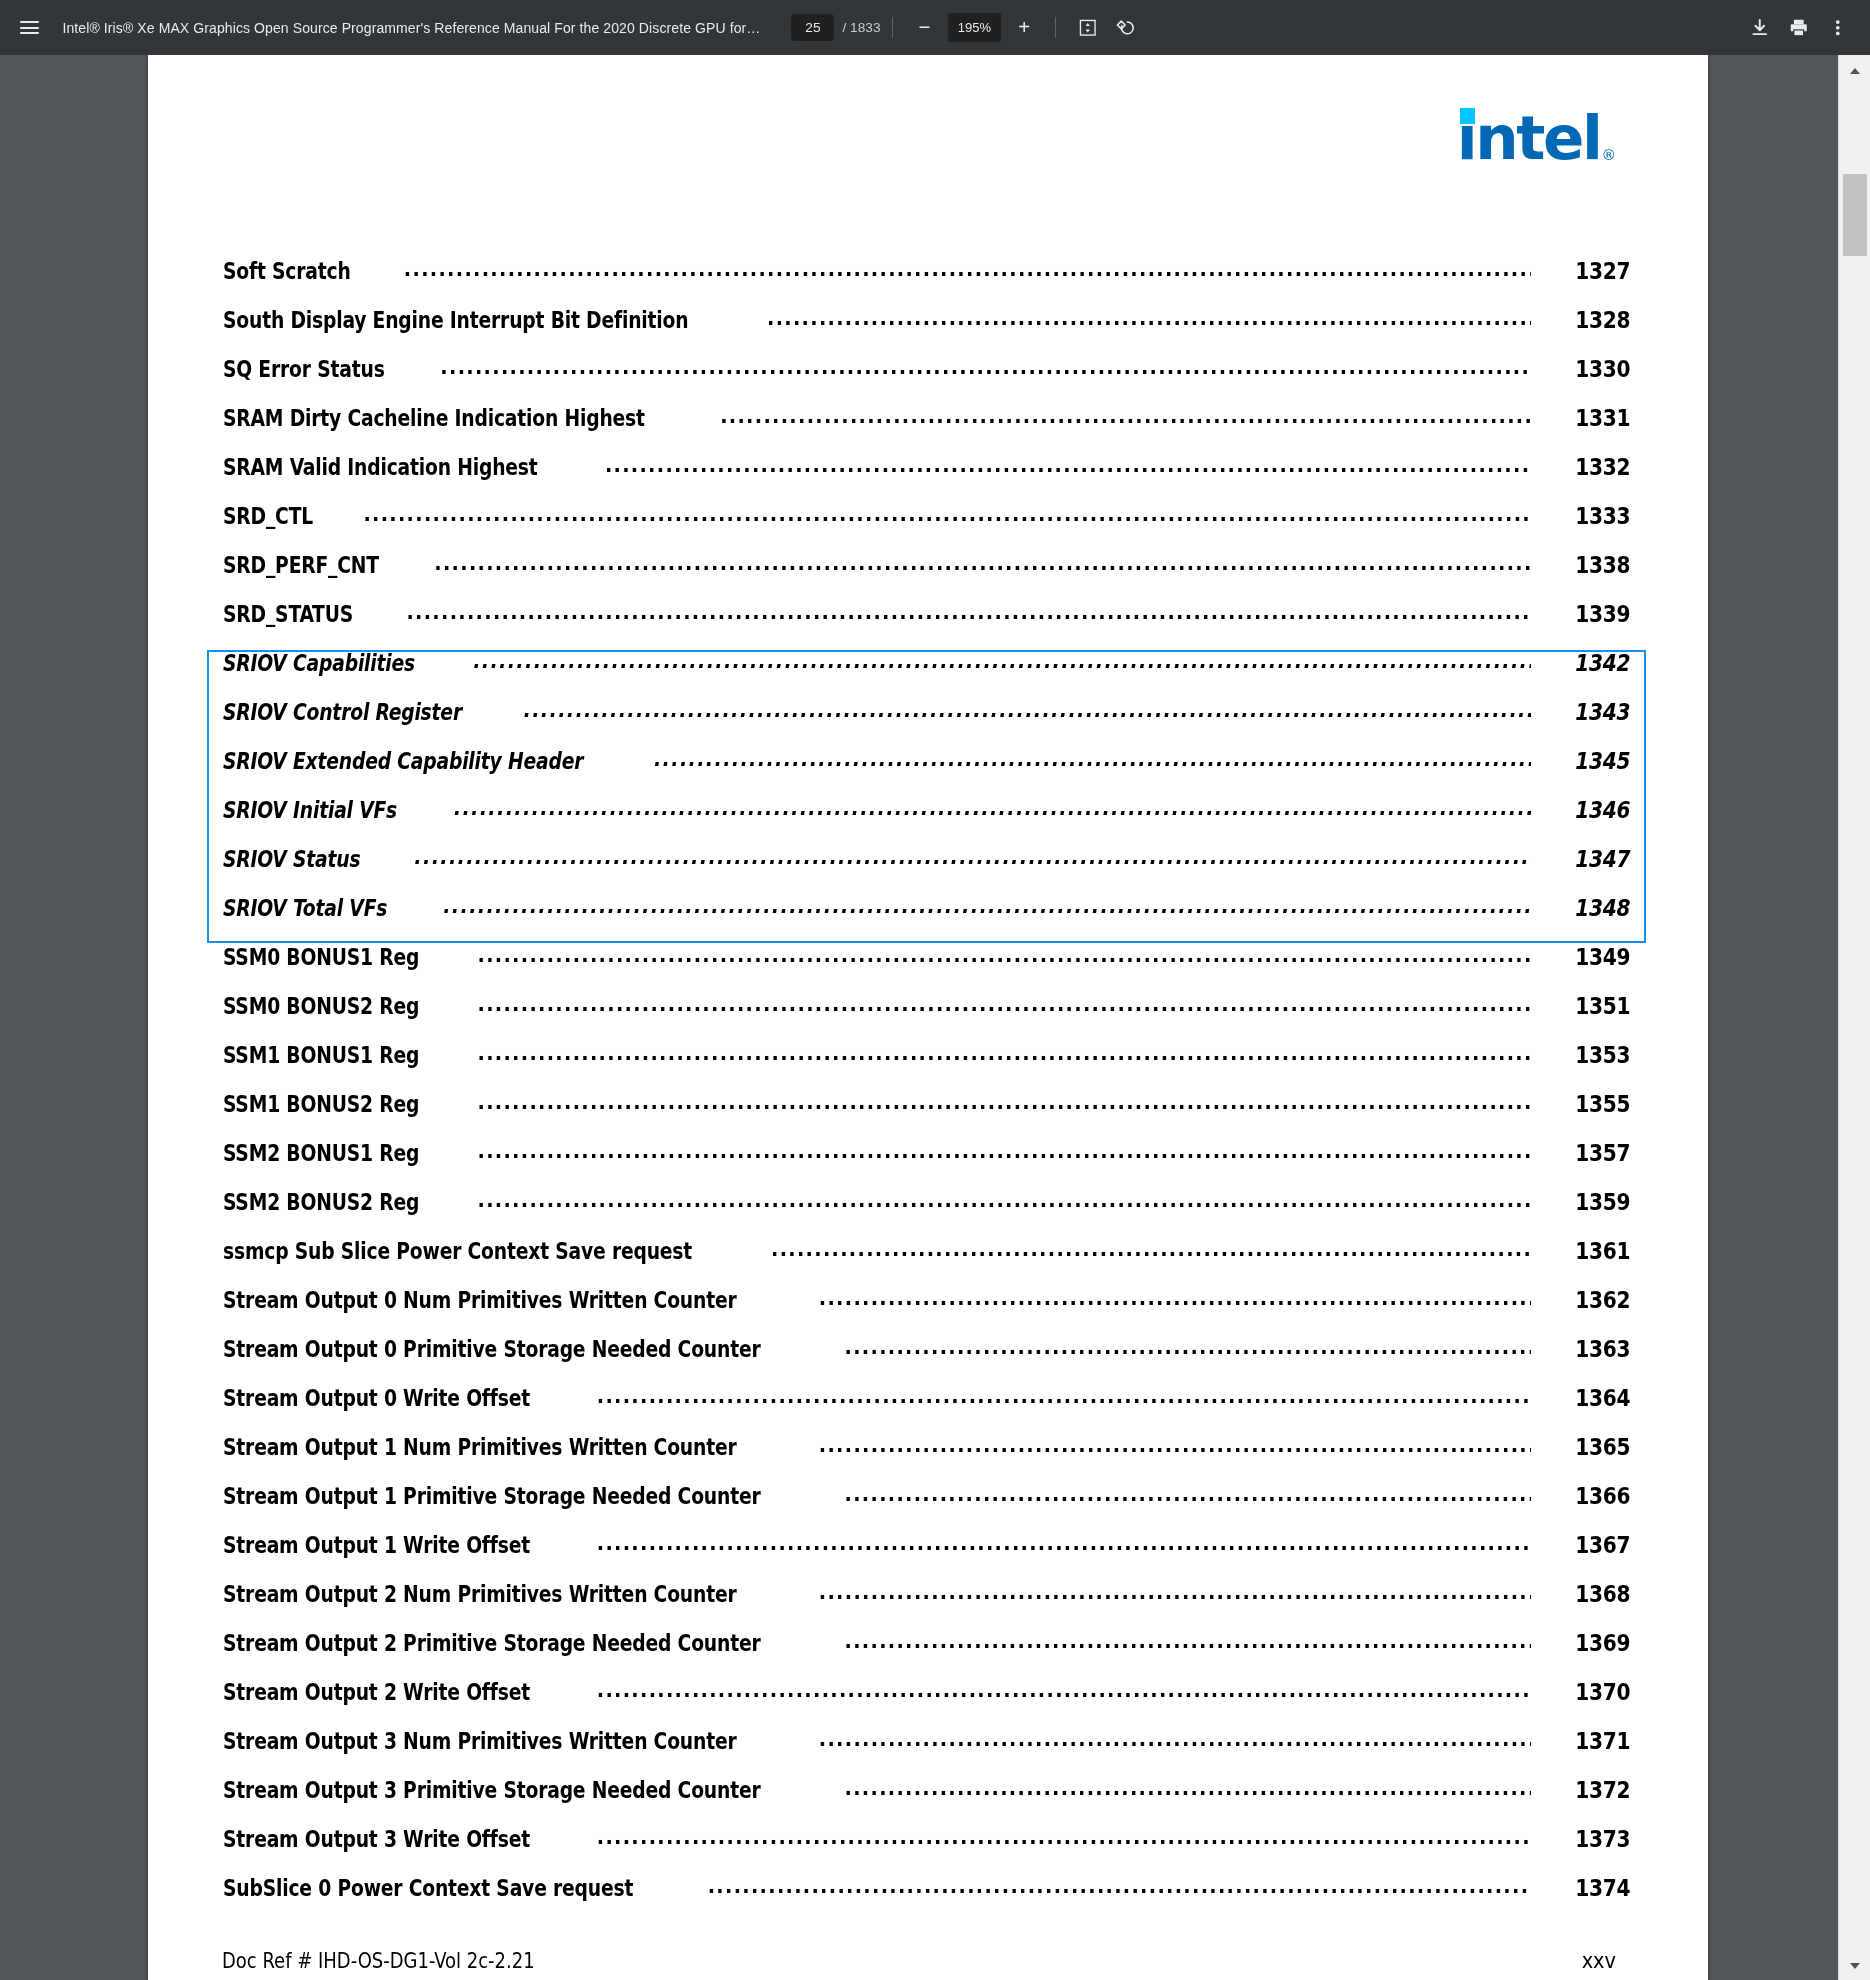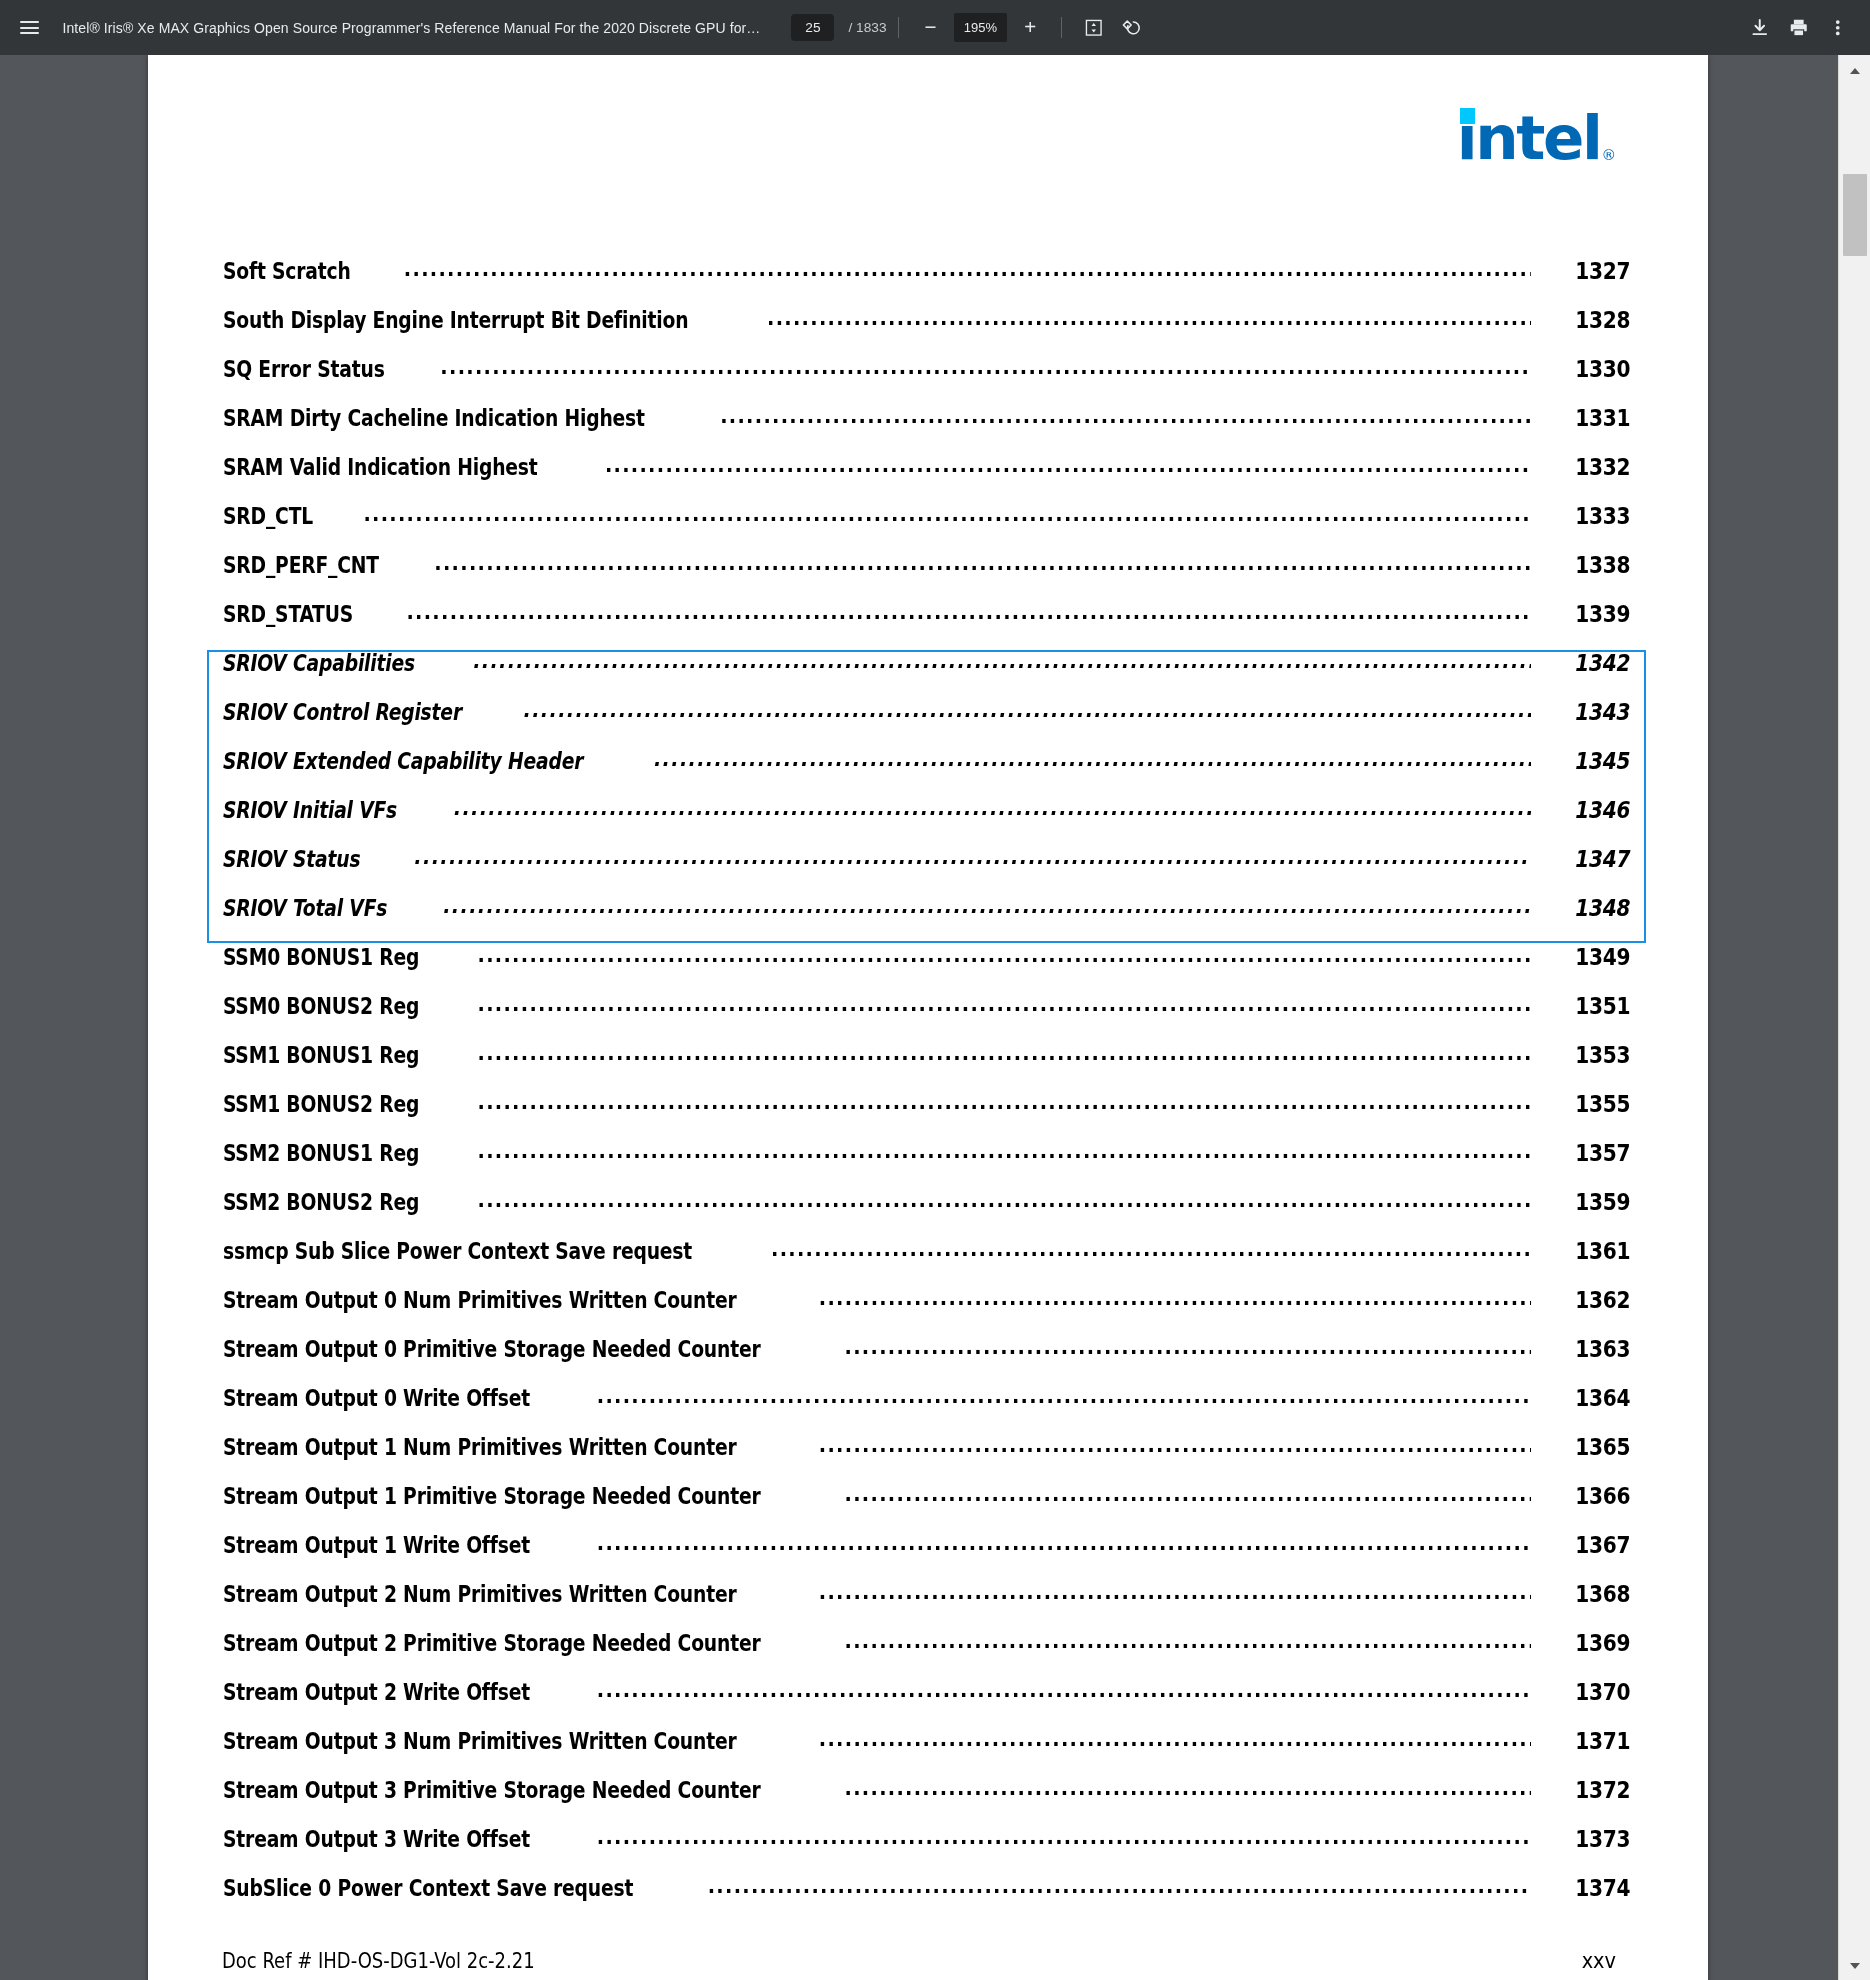--- a/index.html
+++ b/index.html
@@ -56,21 +56,21 @@
   #page-input {
     width: 43px; height: 27px;
     background: #1e2022;
     border: none; outline: none;
     color: #e8eaed;
     font-family: "Liberation Sans", sans-serif;
     font-size: 13.7px;
     text-align: center;
     border-radius: 4px;
   }
-  #page-total { font-size: 13.7px; color: #c8cacd; margin-left: 14px; white-space: nowrap; }
+  #page-total { font-size: 13.7px; color: #c8cacd; margin-left: 8px; white-space: nowrap; }
 
   .zoom-nav { display: flex; align-items: center; flex: 0 0 auto; }
   .zoom-sign { font-size: 20.5px; line-height: 1; color: #e8eaed; user-select: none; }
   #zoom-value {
     min-width: 53px; height: 29px;
     background: #1e2022;
     color: #e8eaed;
     font-size: 13px;
     display: flex; align-items: center; justify-content: center;
     border-radius: 2px;

